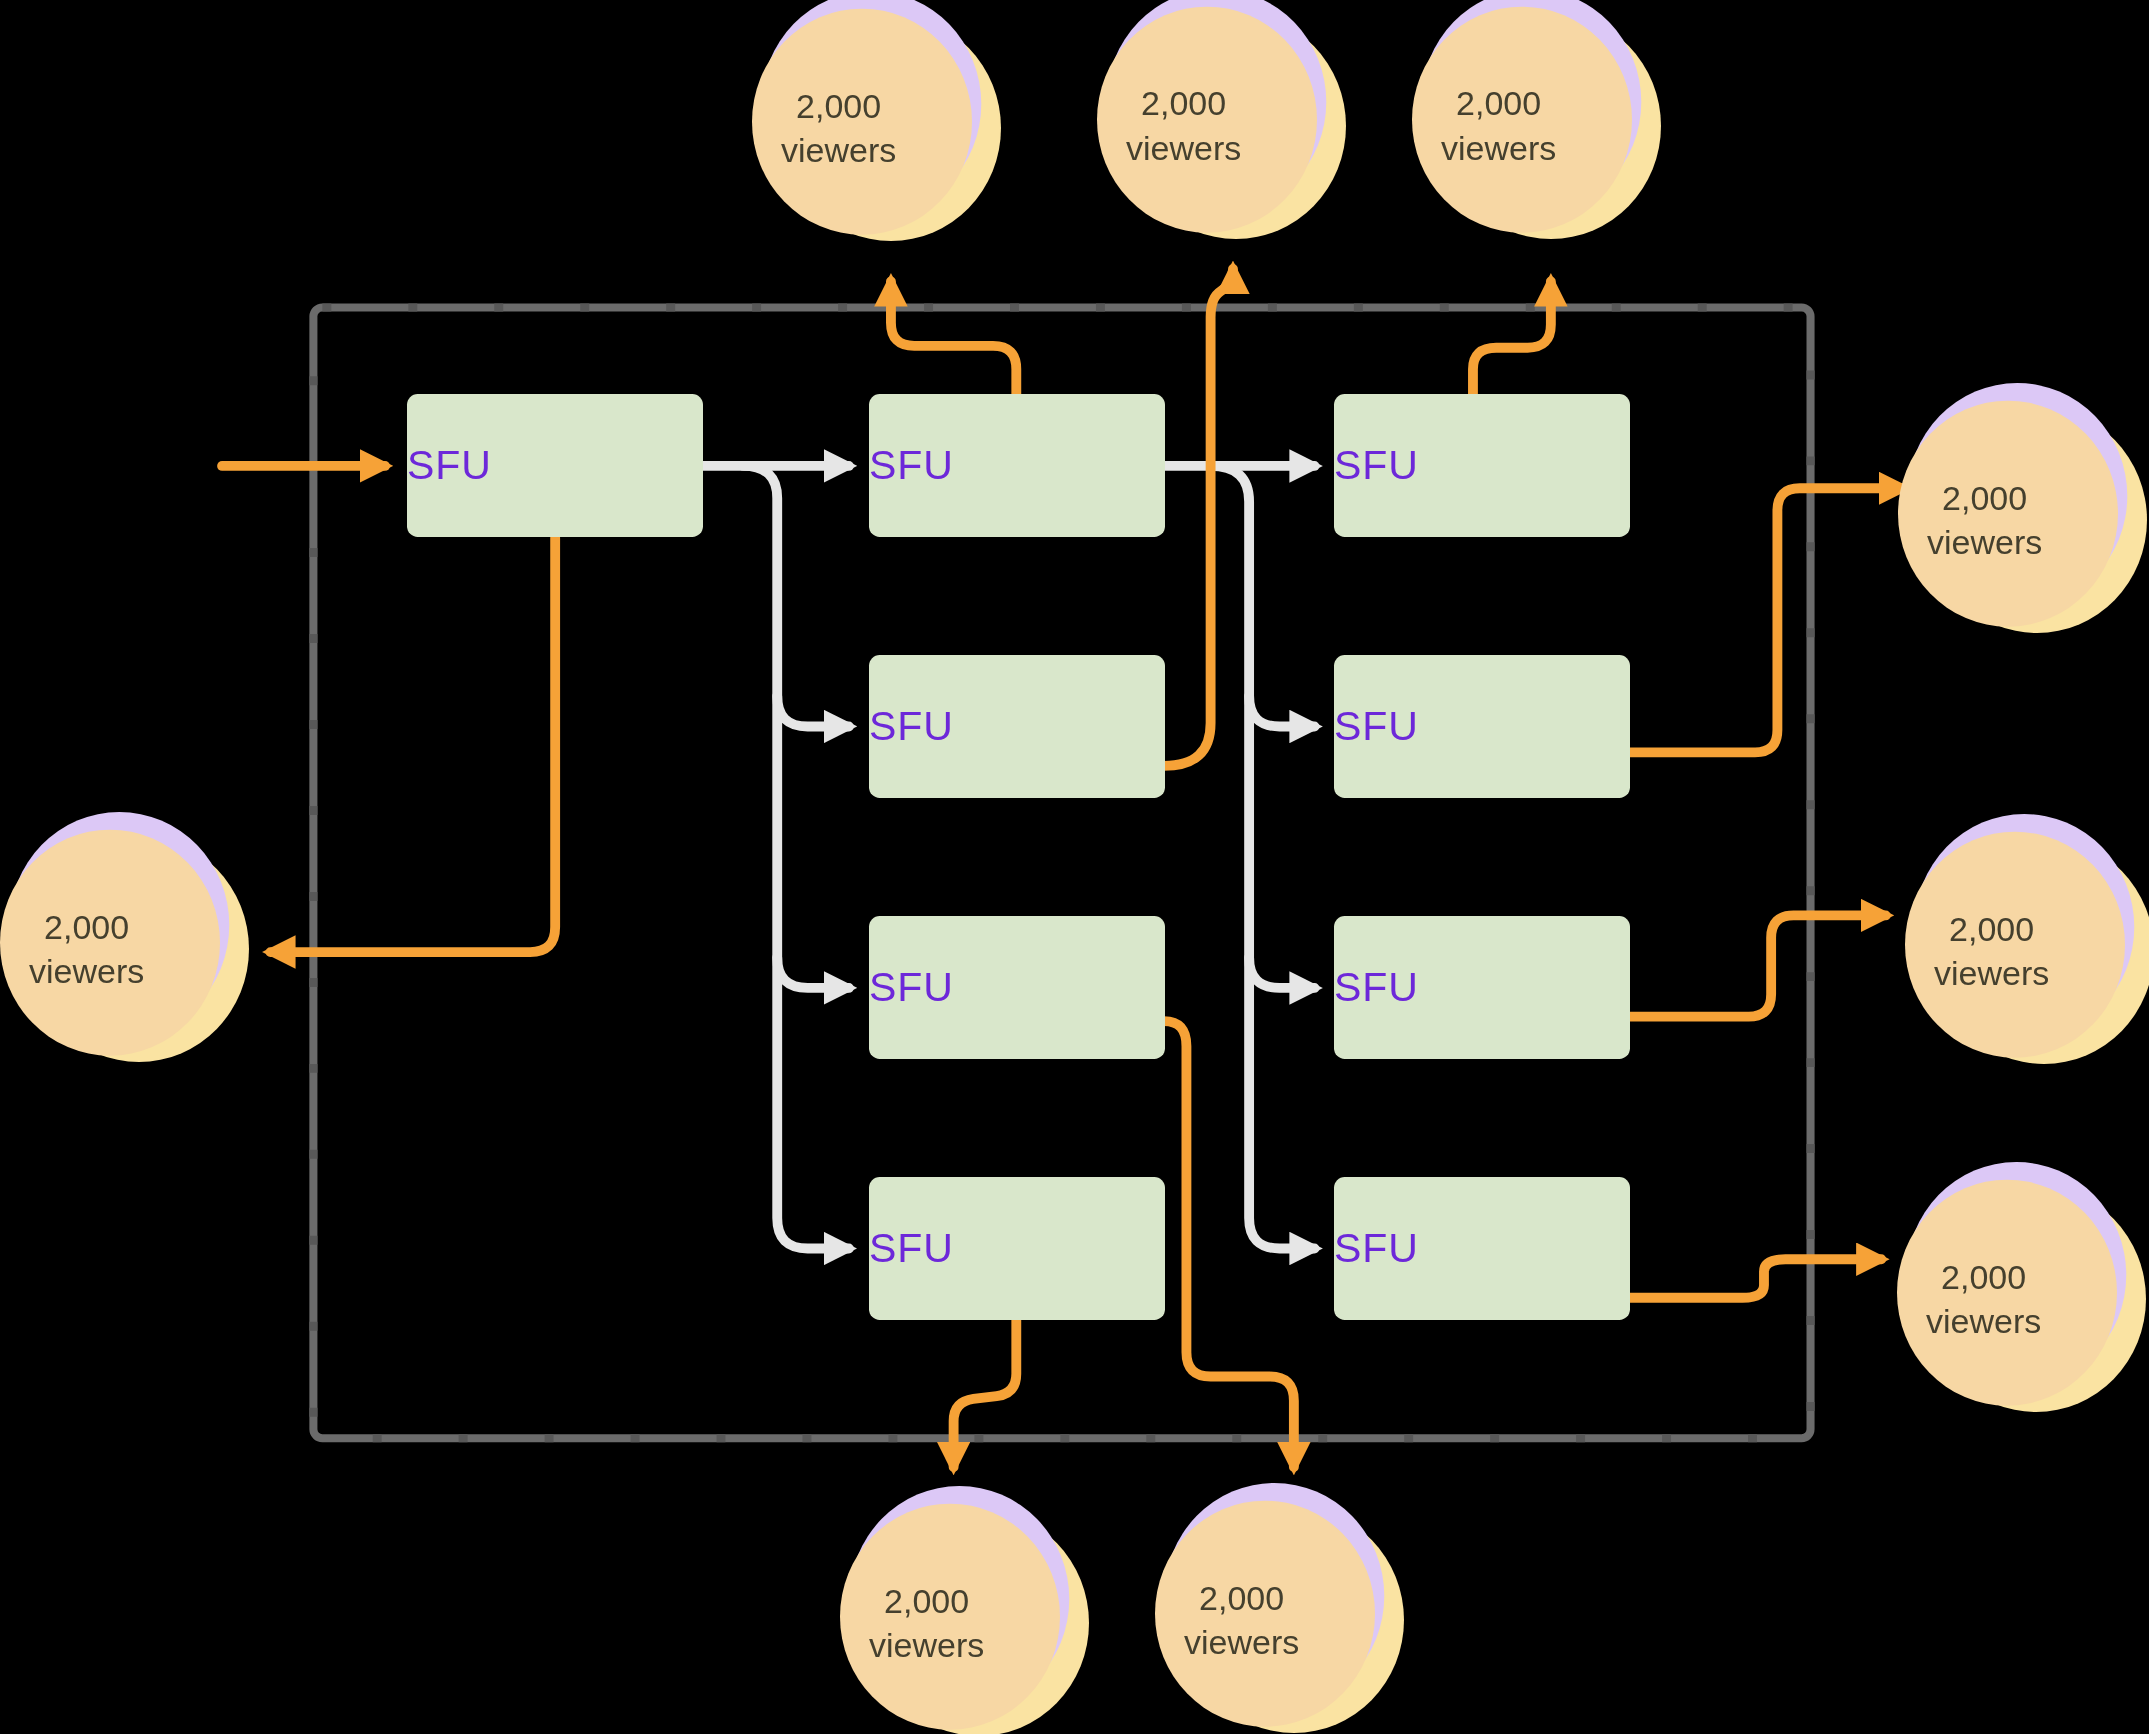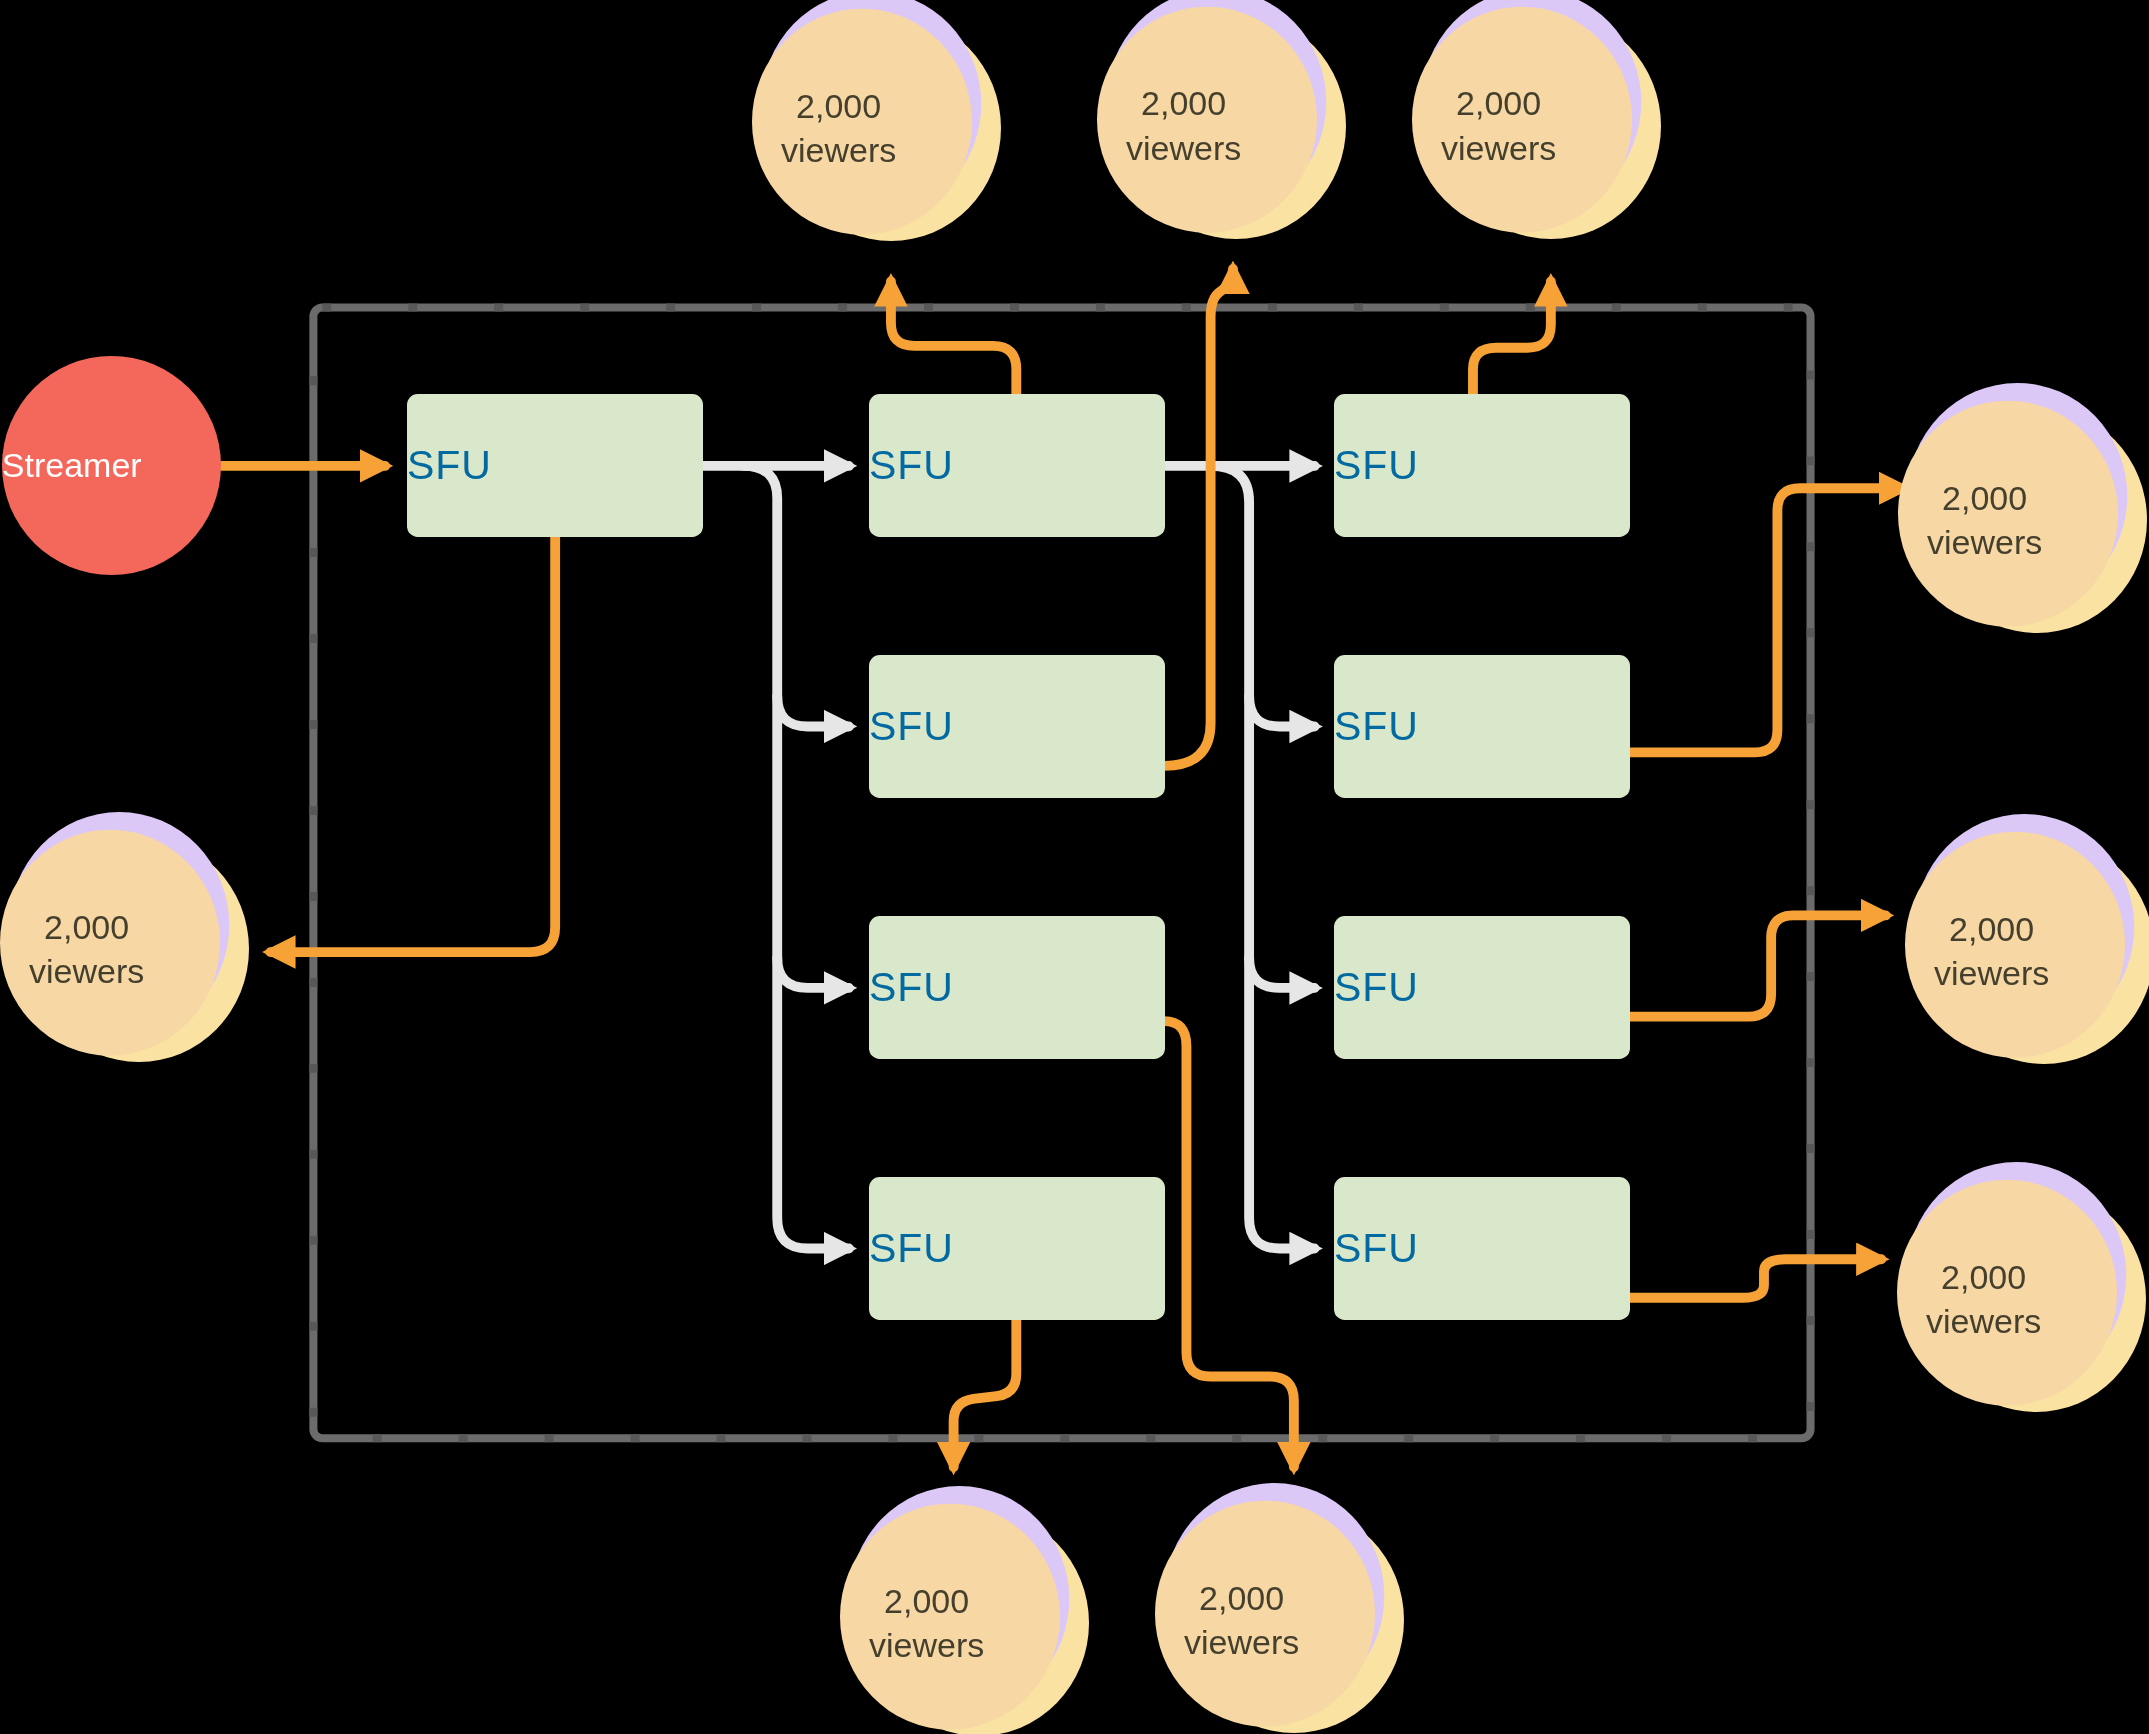--- a/index.html
+++ b/index.html
@@ -11,21 +11,21 @@
     font-family:"Liberation Sans", sans-serif;
   }
   svg.wires{position:absolute;left:0;top:0;z-index:1;}
   .node{position:absolute;z-index:2;display:flex;align-items:center;justify-content:flex-start;}
 
   
   .sfu{
     width:296px;height:143px;
     background:#d9e7cb;
     border-radius:10.7px;
-    color:#0369a1;
+    color:#6d28d9;
     font-size:41px;
     letter-spacing:0.9px;
   }
 
   
   .streamer{
     width:219px;height:219px;
     border-radius:50%;
     background:#f4685c;
     color:#ffffff;
@@ -99,23 +99,20 @@
       <path d="M 1300 855 Q 1352 855 1352 807 L 1352 354 Q 1352 332 1363 325 Q 1377 316 1377 300" marker-end="url(#arrow-o)"></path>
       <path d="M 1645 440 L 1645 412 Q 1645 388 1671 388 L 1706 388 Q 1732 388 1732 362 L 1732 314" marker-end="url(#arrow-o)"></path>
       <path d="M 1300 1140 Q 1325 1140 1325 1168 L 1325 1510 Q 1325 1537 1352 1537 L 1418 1537 Q 1445 1537 1445 1564 L 1445 1638" marker-end="url(#arrow-o)"></path>
       <path d="M 1135 1474 L 1135 1534 Q 1135 1556 1113 1559 L 1087 1562 Q 1065 1565 1065 1587 L 1065 1638" marker-end="url(#arrow-o)"></path>
       <path d="M 1820 840 L 1960 840 Q 1985 840 1985 815 L 1985 570 Q 1985 545 2010 545 L 2126 545" marker-end="url(#arrow-o)"></path>
       <path d="M 1820 1135 L 1953 1135 Q 1978 1135 1978 1110 L 1978 1047 Q 1978 1022 2003 1022 L 2106 1022" marker-end="url(#arrow-o)"></path>
       <path d="M 1820 1449 L 1946 1449 Q 1970 1449 1970 1435 L 1970 1420 Q 1970 1406 1994 1406 L 2101 1406" marker-end="url(#arrow-o)"></path>
     </g>
   </svg>
 
-  <div class="node streamer" style="left:1.8px;top:356px;">
-    <span>Streamer</span>
-  </div>
 
   <div class="node sfu" style="left:407px;top:394px;">
     <span>SFU</span>
   </div>
   <div class="node sfu" style="left:869px;top:394px;">
     <span>SFU</span>
   </div>
   <div class="node sfu" style="left:869px;top:655px;">
     <span>SFU</span>
   </div>

